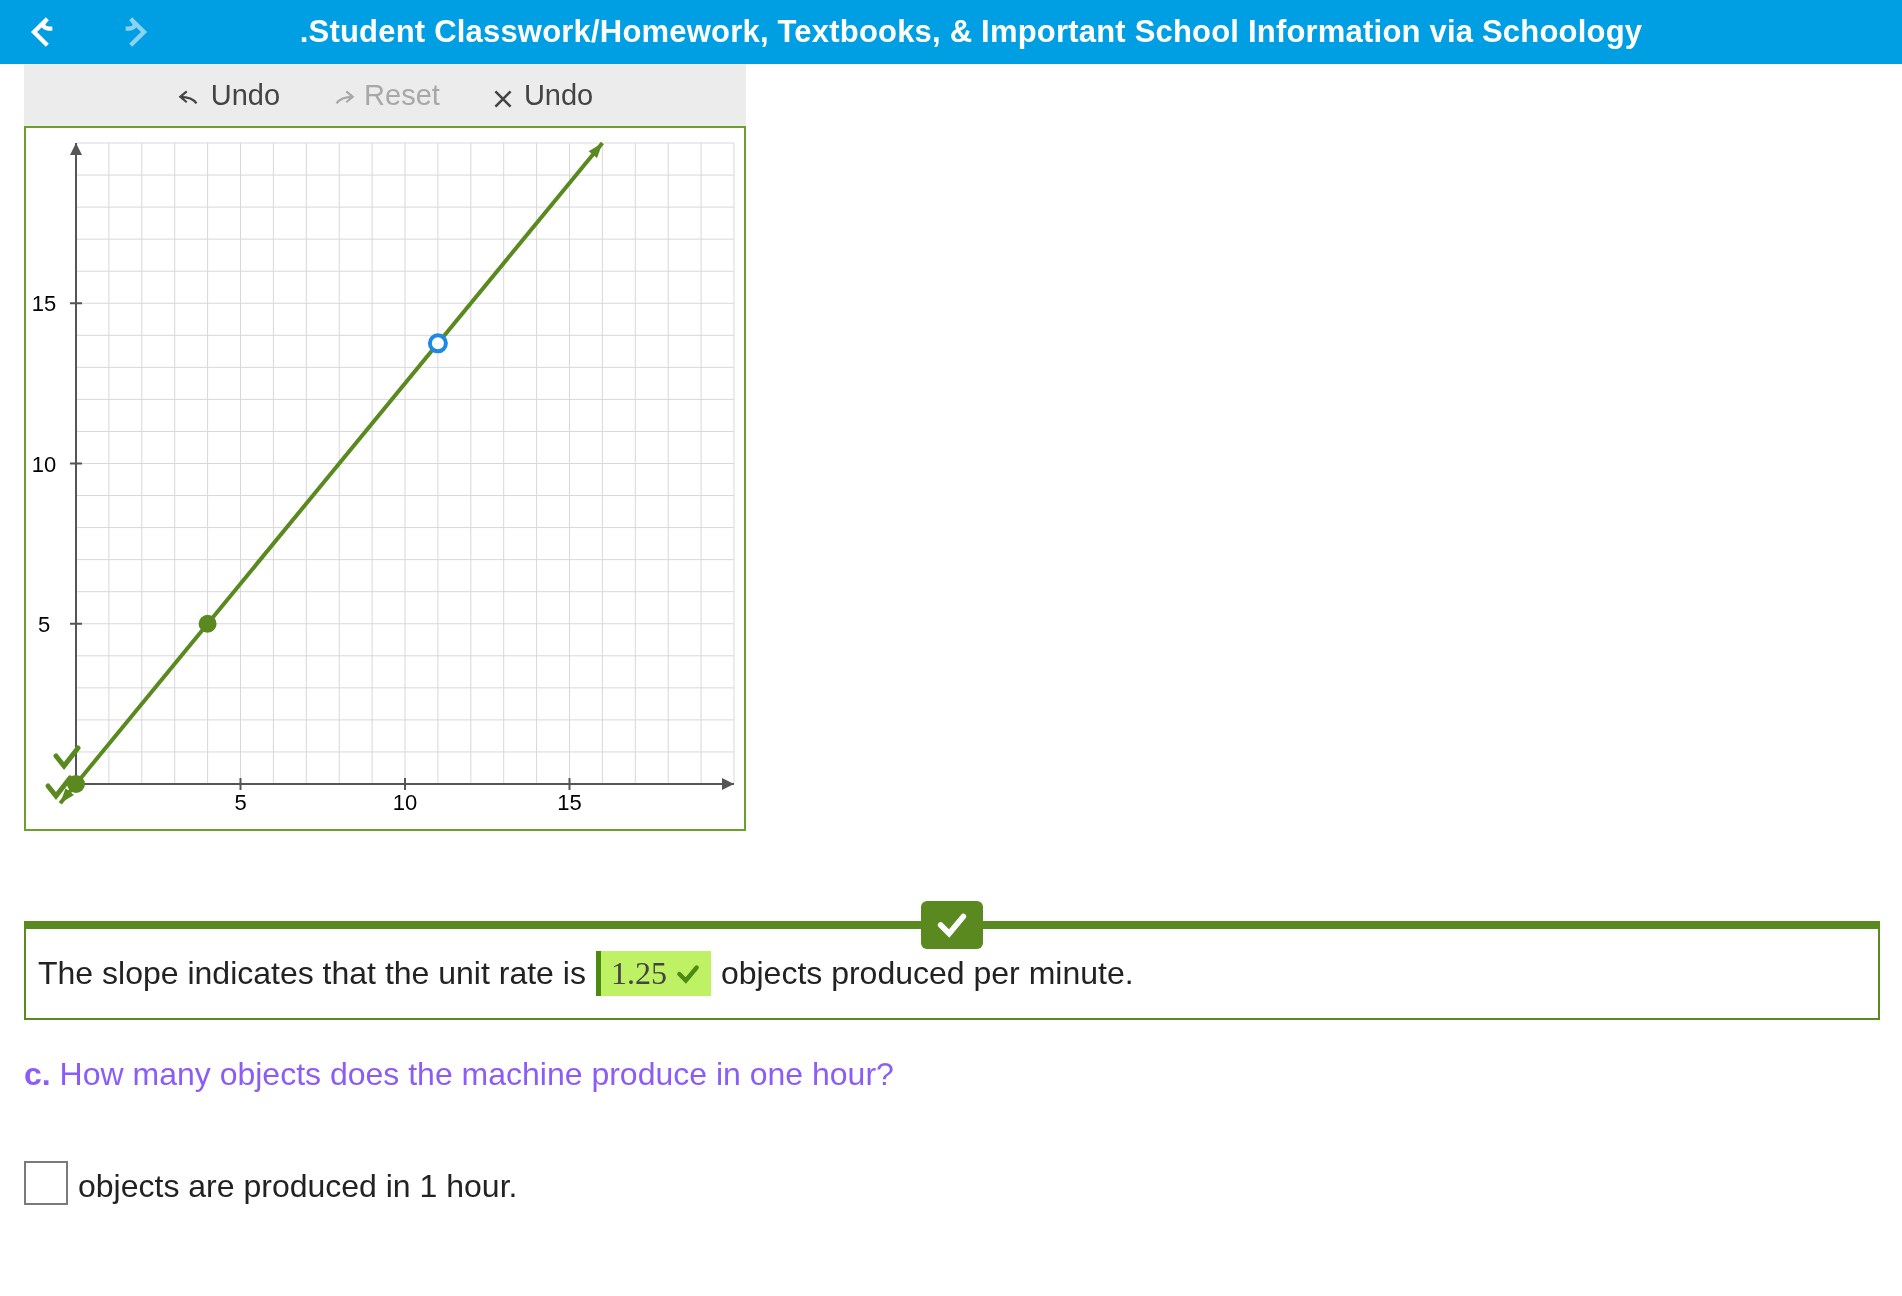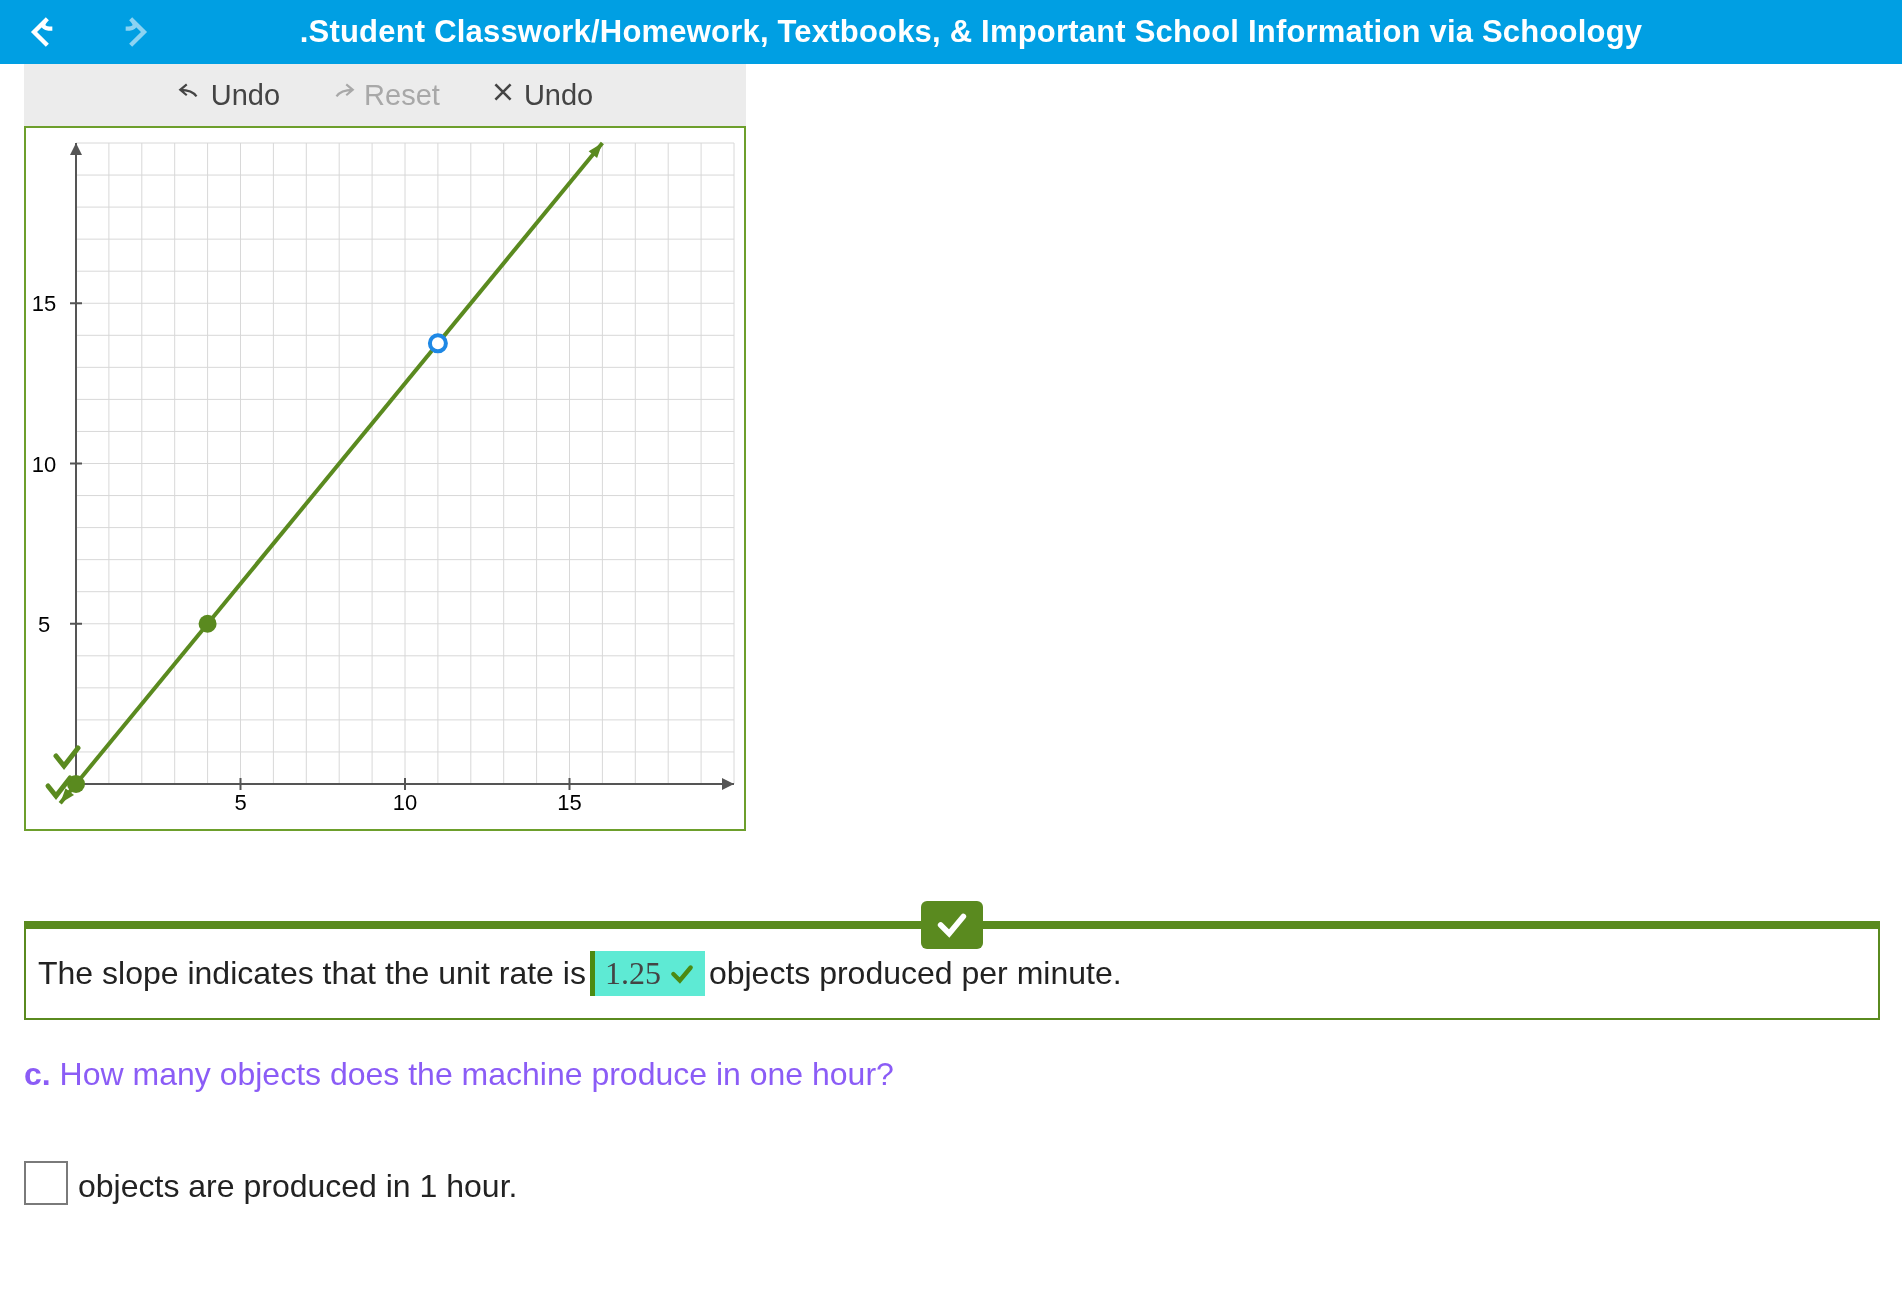--- a/index.html
+++ b/index.html
@@ -37,21 +37,21 @@
   background: #ececec;
   height: 62px;
   width: 722px;
   display: flex;
   align-items: center;
   justify-content: center;
   gap: 50px;
   font-size: 29px;
   color: #444;
 }
-.tool-item { display: flex; align-items: flex-start; gap: 8px; cursor: pointer; }
+.tool-item { display: flex; align-items: flex-end; gap: 8px; cursor: pointer; }
 .tool-item.disabled { color: #a8a8a8; }
 .tool-item svg { width: 26px; height: 26px; }
 .graph-wrap {
   width: 722px;
   height: 705px;
   border: 2px solid #6d9f2c;
   position: relative;
   background: #fff;
 }
 .graph-wrap svg { position: absolute; top: 0; left: 0; }
@@ -76,24 +76,24 @@
 .sentence-row {
   border: 2px solid #5a8a1f;
   border-top: none;
   width: 1856px;
   padding: 22px 12px;
   font-size: 32px;
   color: #222;
   display: flex;
   align-items: center;
   flex-wrap: wrap;
-  gap: 4px;
+  gap: 10px;
 }
 .answer-box {
-  background: #5eead4;
+  background: #bef264;
   border-left: 5px solid #4c8a12;
   padding: 4px 10px;
   font-family: Georgia, 'Times New Roman', serif;
   font-size: 32px;
   color: #444;
   display: inline-flex; align-items: center; gap: 8px;
 }
 .answer-box svg { width: 26px; height: 26px; stroke: #4c8a12; }
 .part-c {
   margin-top: 36px;

